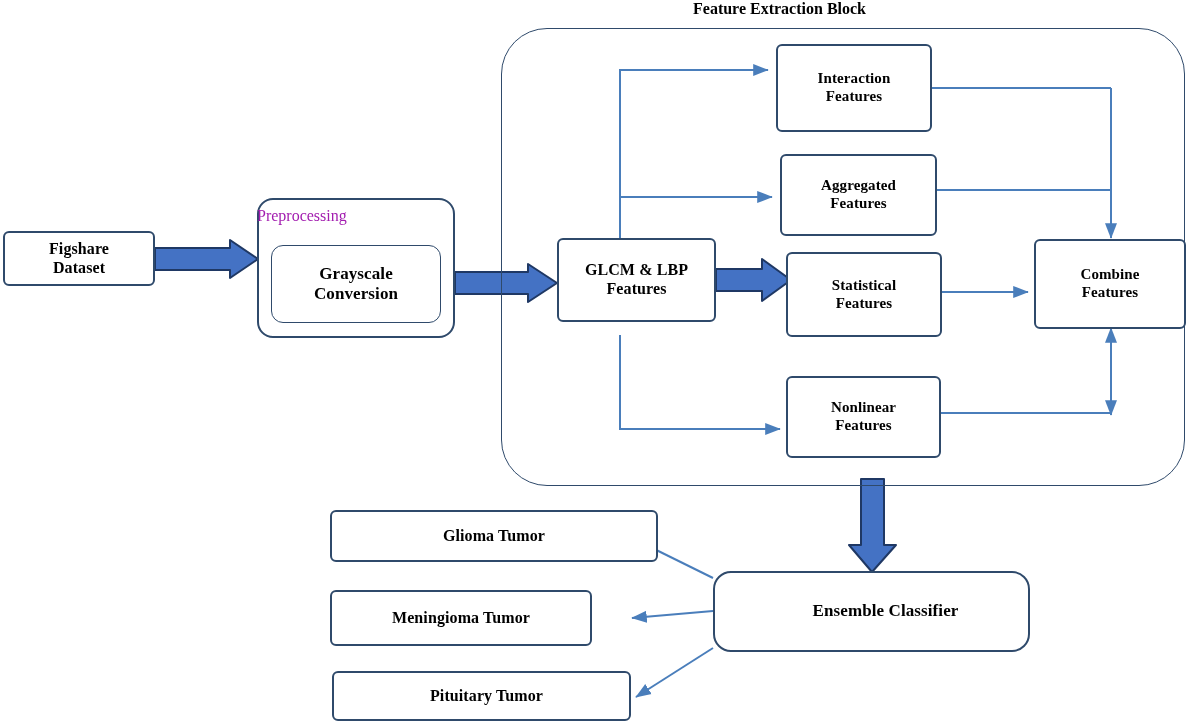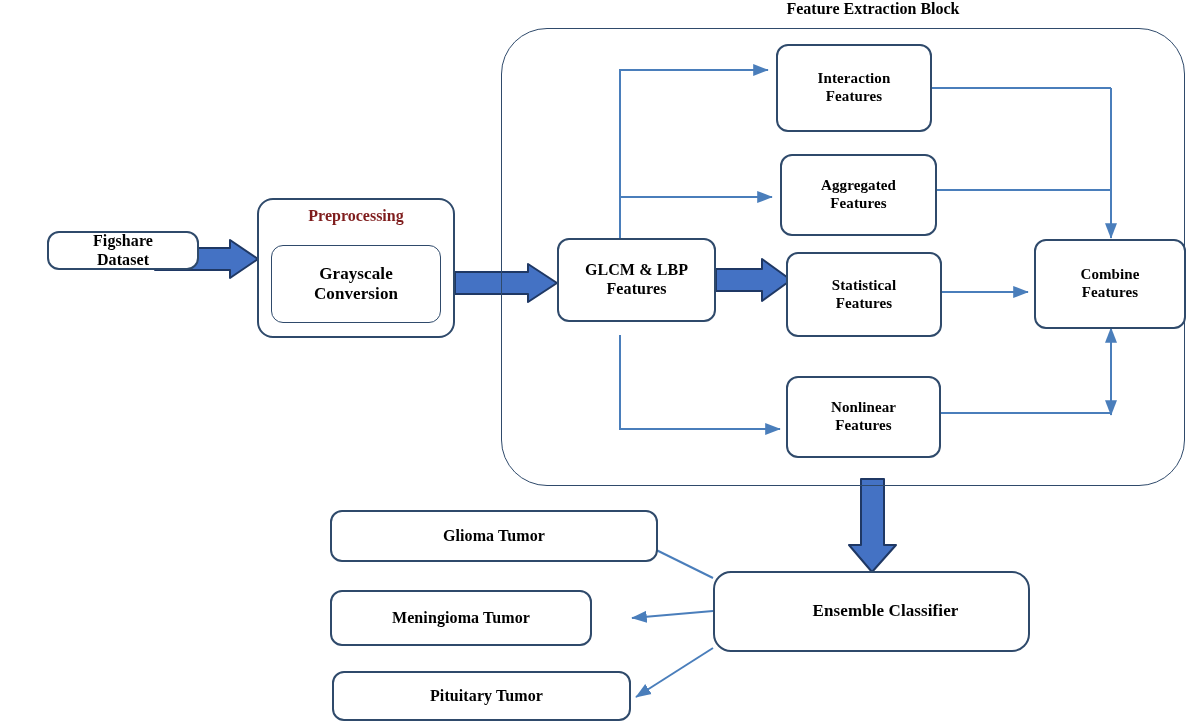--- a/index.html
+++ b/index.html
@@ -24,21 +24,21 @@
     top: 0;
     width: 1200px;
     height: 721px;
     pointer-events: none;
   }
   .node {
     position: absolute;
     box-sizing: border-box;
     background: #ffffff;
     border: 2px solid #2f4a6b;
-    border-radius: 12px;
+    border-radius: 6px;
     display: flex;
     align-items: center;
     justify-content: center;
     text-align: center;
     color: #000000;
     font-weight: bold;
     line-height: 1.18;
     letter-spacing: 0.1px;
     z-index: 3;
   }
@@ -52,32 +52,30 @@
     box-sizing: border-box;
     background: transparent;
     border: 1.6px solid #2f4a6b;
     border-radius: 46px;
     z-index: 1;
   }
   .group-title {
     position: absolute;
     font-weight: bold;
     color: #000000;
-    text-align: center;
     z-index: 4;
   }
   .inner-node {
     border-width: 1.8px;
     border-radius: 12px;
   }
   .preproc-title {
     position: absolute;
-    font-weight: bold;
-    text-align: center;
-    color: #7f1d1d;
+    font-weight: normal;
+    color: #a21caf;
     z-index: 4;
   }
 </style>
 </head>
 <body>
 
 <div id="diagram-root">
 
   <div class="group-box" style="left:501px; top:28px; width:684px; height:458px;"></div>
 
@@ -146,21 +144,21 @@
 
     <g>
       <path d="M716,269 L762,269 L762,259 L791,280 L762,301 L762,291 L716,291 z" fill="#4472c4" stroke="#1f3864" stroke-width="2" stroke-linejoin="round"></path>
     </g>
 
     <g>
       <path d="M861,479 L884,479 L884,545 L896,545 L872,572 L849,545 L861,545 z" fill="#4472c4" stroke="#1f3864" stroke-width="2" stroke-linejoin="round"></path>
     </g>
   </svg>
 
-  <div class="node" style="left:3px; top:231px; width:152px; height:39px; font-size:16px;margin-left:44px;">
+  <div class="node" style="left:3px; top:231px; width:152px; height:55px; font-size:16px;">
     <span class="node-label">Figshare
 Dataset</span>
   </div>
 
   <div class="node" style="left:257px; top:198px; width:198px; height:140px; align-items:flex-start; padding-top:4px; border-radius:16px;">
   </div>
   <div class="preproc-title" style="left:257px; top:207px; width:198px; font-size:16px;">Preprocessing</div>
 
   <div class="node inner-node" style="left:271px; top:245px; width:170px; height:78px; font-size:17px; z-index:4;">
     <span class="node-label">Grayscale

